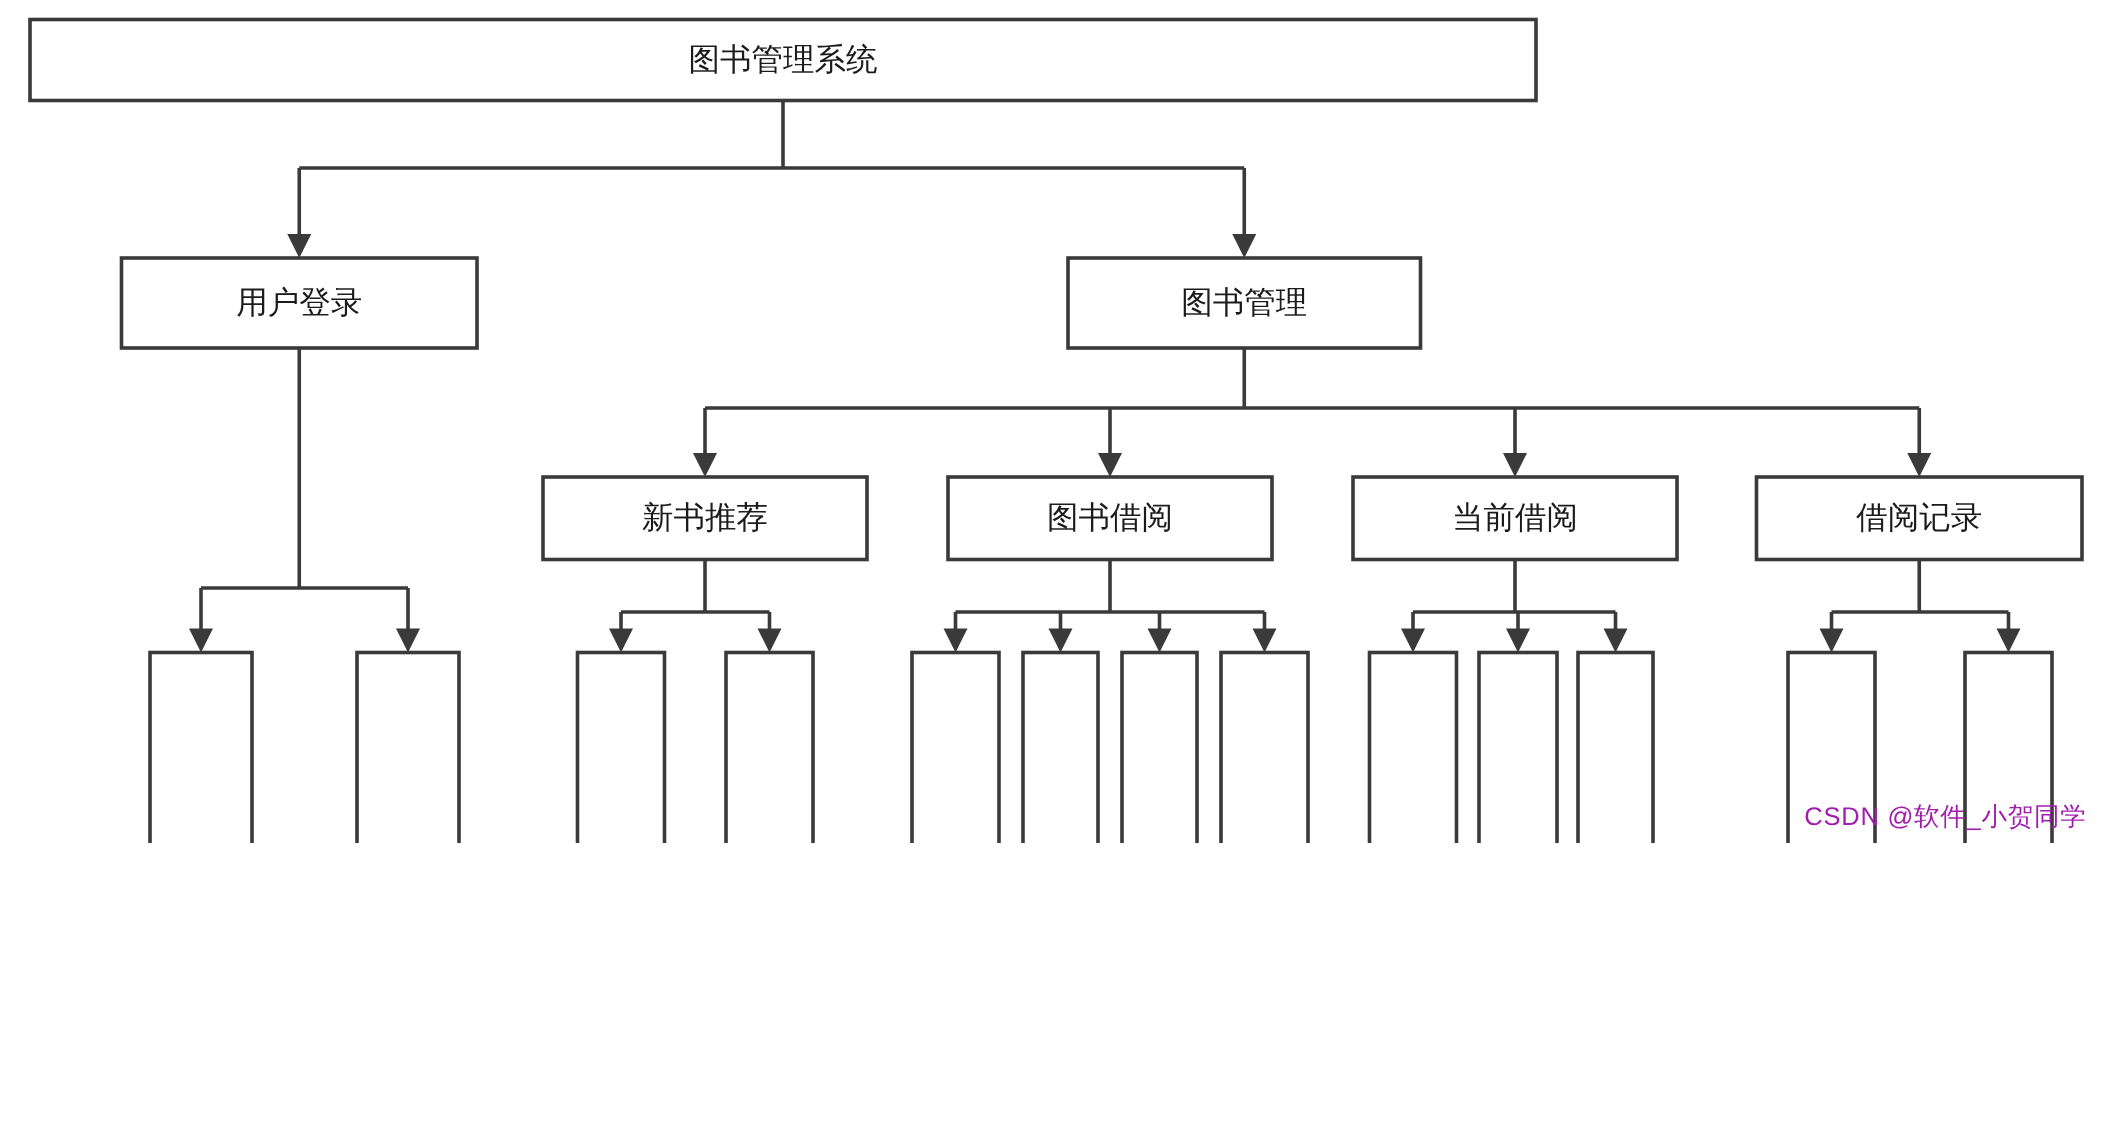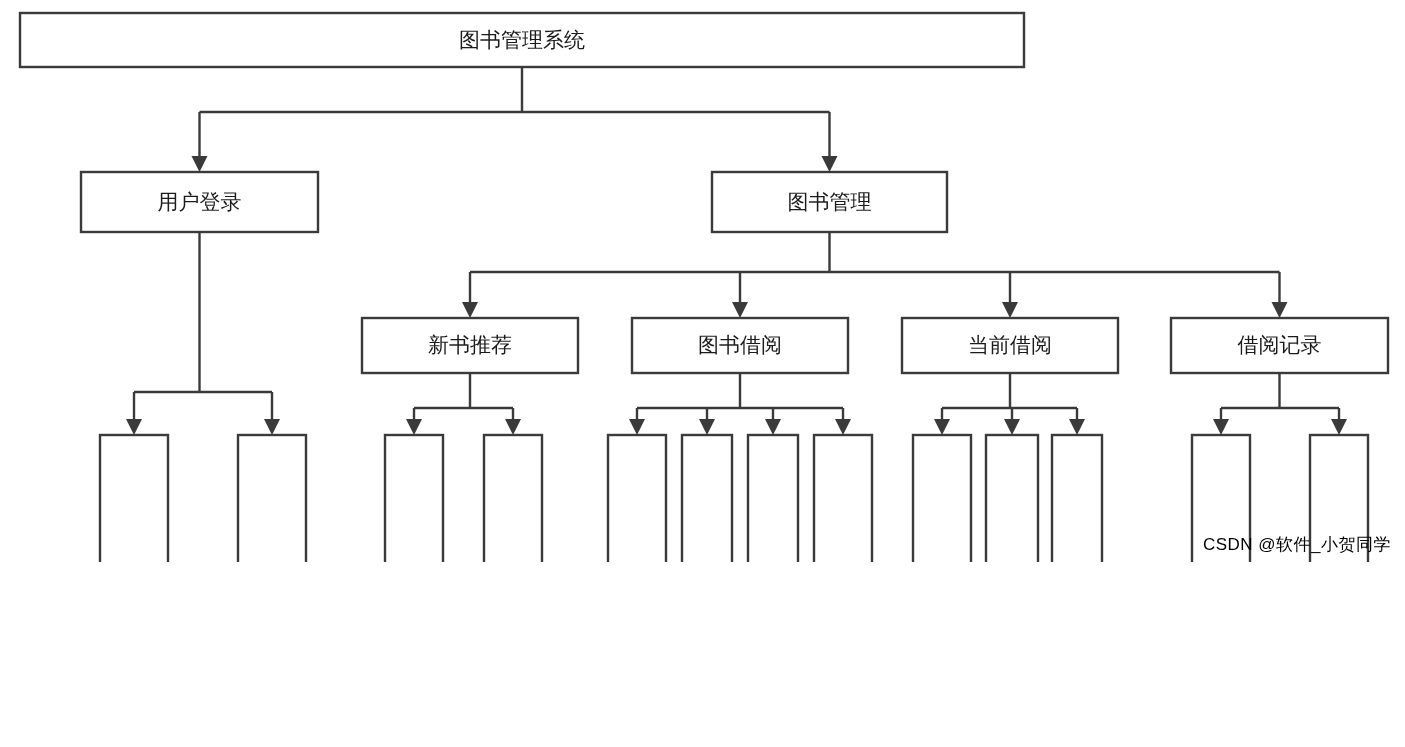--- a/index.html
+++ b/index.html
@@ -59,21 +59,21 @@
     align-items: flex-start;
     justify-content: center;
     pointer-events: none;
   }
   .watermark {
     position: absolute;
     right: 14px;
     bottom: 6px;
     font-family: "Liberation Sans", "DejaVu Sans", sans-serif;
     font-size: 17px;
-    color: #000000;
+    color: #a21caf;
     white-space: nowrap;
     letter-spacing: 0.5px;
   }
 </style>
 </head>
 <body>
 
 <div id="page">
 
   <svg id="diagram" viewBox="0 0 1405 747">

